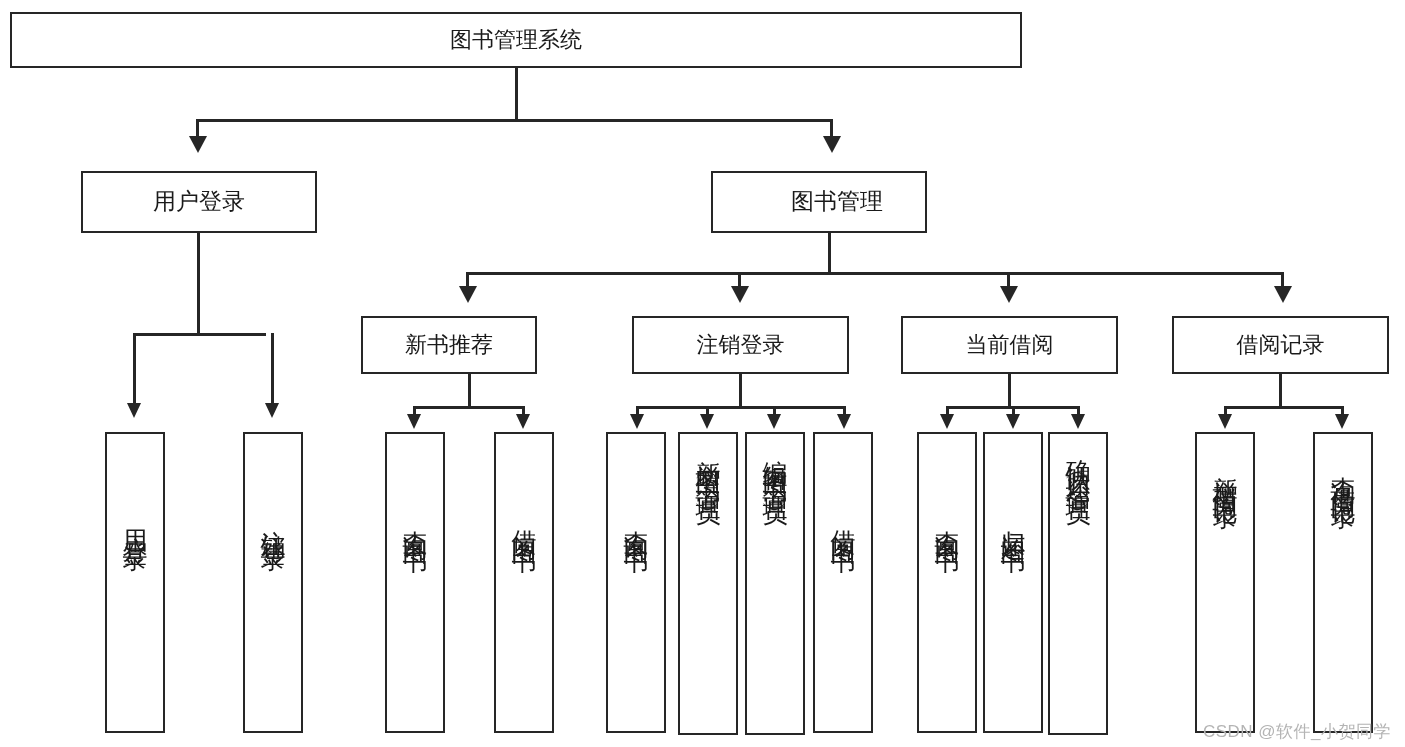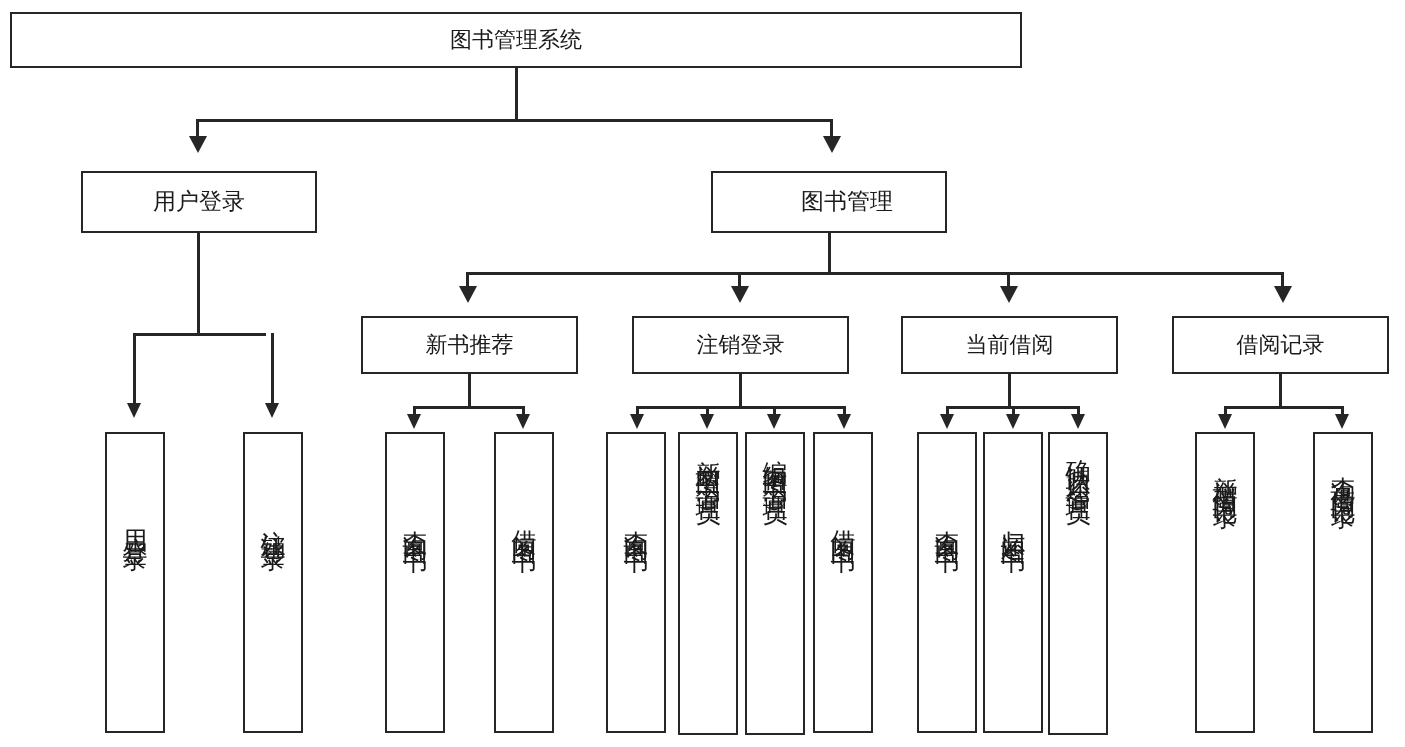--- a/index.html
+++ b/index.html
@@ -104,21 +104,21 @@
   <div class="hline" style="left:196px;top:119px;width:637px;"></div>
 
   <div class="vline" style="left:196px;top:119px;height:20px;"></div>
   <div class="arrow" style="left:189px;top:136px;"></div>
   <div class="vline" style="left:830px;top:119px;height:20px;"></div>
   <div class="arrow" style="left:823px;top:136px;"></div>
 
   <div class="node lvl2" style="left:81px;top:171px;width:236px;height:62px;">
     <span class="lbl">用户登录</span>
   </div>
-  <div class="node lvl2" style="left:711px;top:171px;width:236px;height:62px;padding-left:36px;">
+  <div class="node lvl2" style="left:711px;top:171px;width:216px;height:62px;padding-left:36px;">
     <span class="lbl">图书管理</span>
   </div>
 
   <div class="vline" style="left:197px;top:233px;height:102px;"></div>
   <div class="hline" style="left:133px;top:333px;width:133px;"></div>
   <div class="vline" style="left:133px;top:333px;height:73px;"></div>
   <div class="arrow thin" style="left:127px;top:403px;"></div>
   <div class="vline" style="left:271px;top:333px;height:73px;"></div>
   <div class="arrow thin" style="left:265px;top:403px;"></div>
 
@@ -126,21 +126,21 @@
   <div class="hline" style="left:466px;top:272px;width:818px;"></div>
   <div class="vline" style="left:466px;top:272px;height:16px;"></div>
   <div class="arrow" style="left:459px;top:286px;"></div>
   <div class="vline" style="left:738px;top:272px;height:16px;"></div>
   <div class="arrow" style="left:731px;top:286px;"></div>
   <div class="vline" style="left:1007px;top:272px;height:16px;"></div>
   <div class="arrow" style="left:1000px;top:286px;"></div>
   <div class="vline" style="left:1281px;top:272px;height:16px;"></div>
   <div class="arrow" style="left:1274px;top:286px;"></div>
 
-  <div class="node lvl3" style="left:361px;top:316px;width:217px;height:58px;">
+  <div class="node lvl3" style="left:361px;top:316px;width:176px;height:58px;">
     <span class="lbl">新书推荐</span>
   </div>
   <div class="node lvl3" style="left:632px;top:316px;width:217px;height:58px;">
     <span class="lbl">注销登录</span>
   </div>
   <div class="node lvl3" style="left:1172px;top:316px;width:217px;height:58px;">
     <span class="lbl">借阅记录</span>
   </div>
   <div class="node lvl3" style="left:901px;top:316px;width:217px;height:58px;">
     <span class="lbl">当前借阅</span>
@@ -217,14 +217,15 @@
     <span class="lbl">确认归还（管理员）</span>
   </div>
 
   <div class="node leaf high" style="left:1195px;top:432px;width:60px;height:301px;">
     <span class="lbl">新增借阅记录</span>
   </div>
   <div class="node leaf high" style="left:1313px;top:432px;width:60px;height:301px;">
     <span class="lbl">查询借阅记录</span>
   </div>
 
+  <div id="watermark">CSDN @软件_小贺同学</div>
 
 </div>
 
 </body></html>

